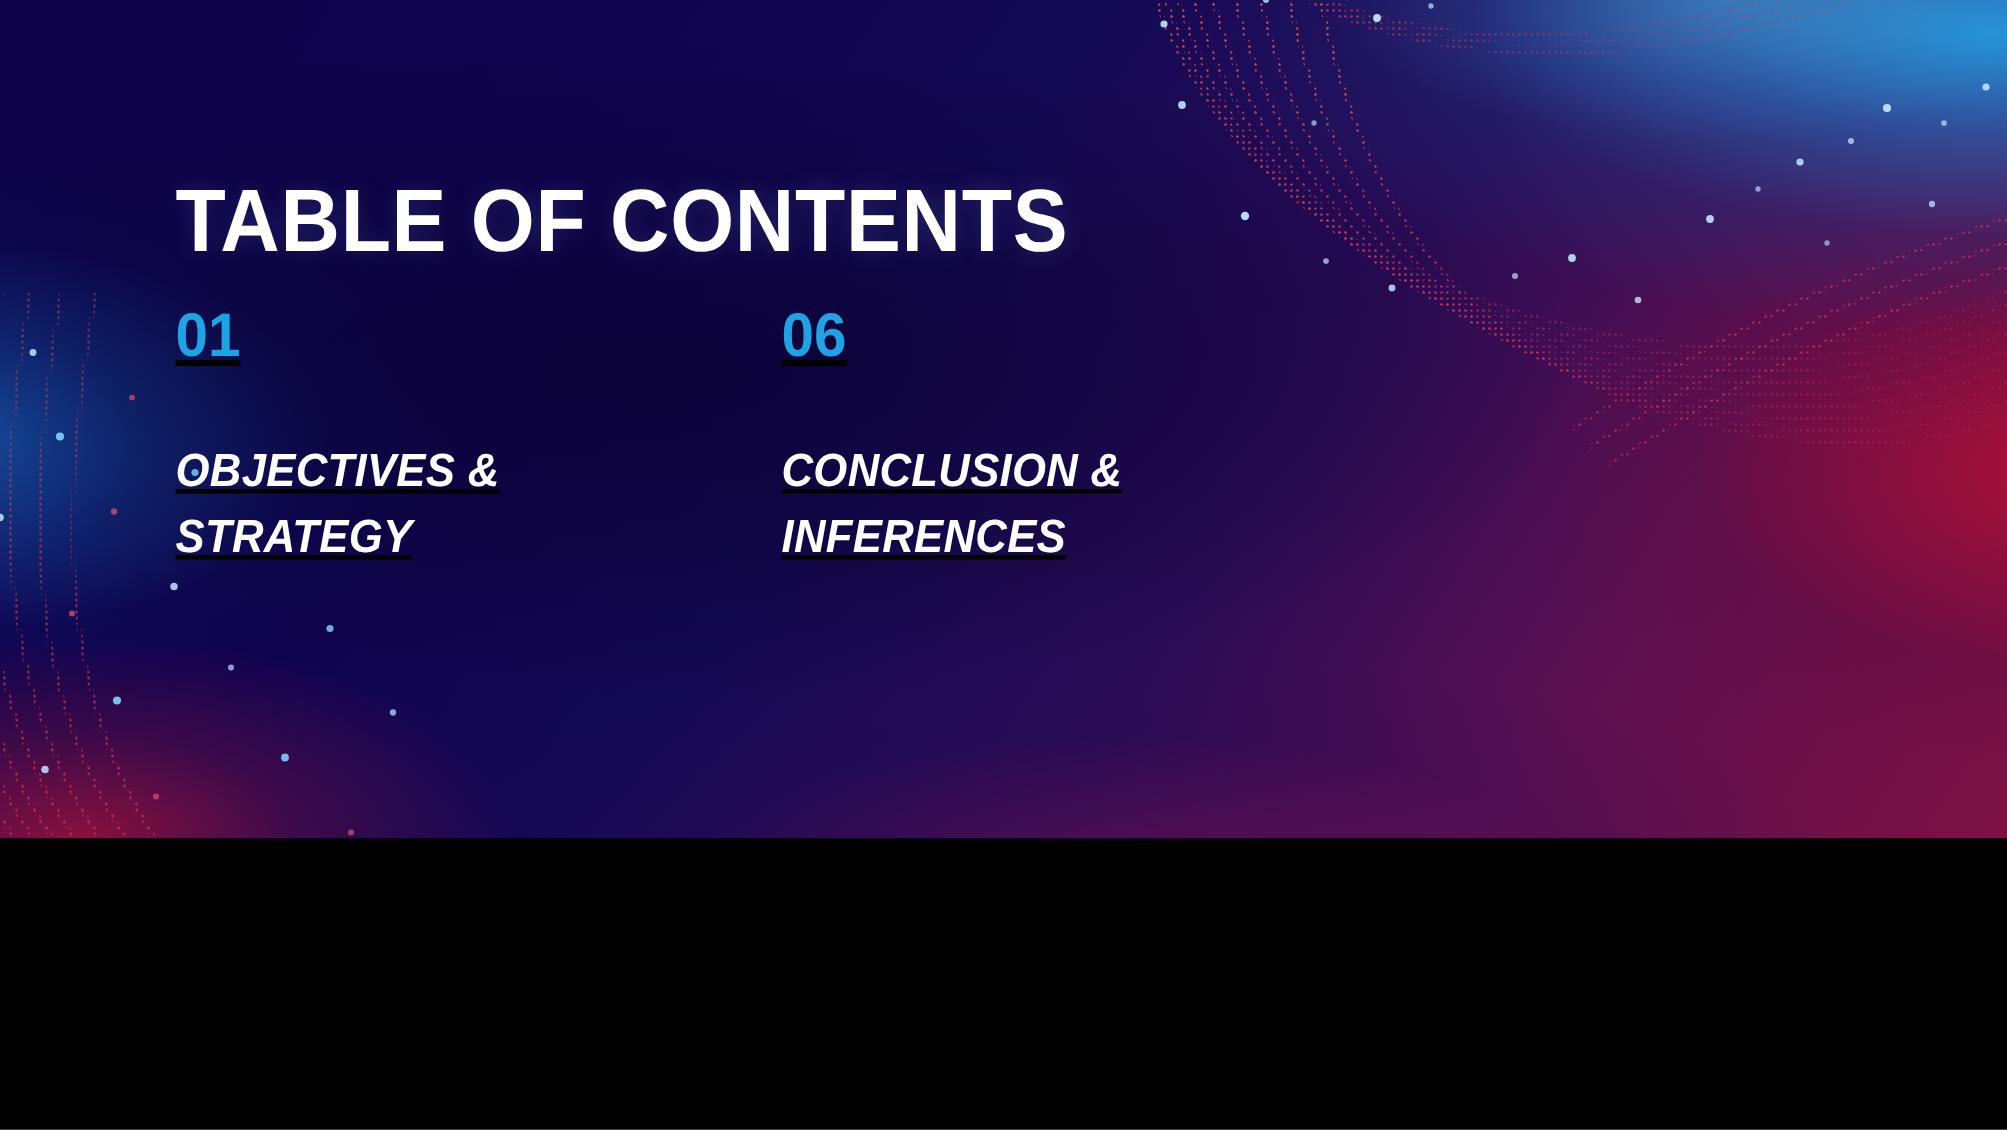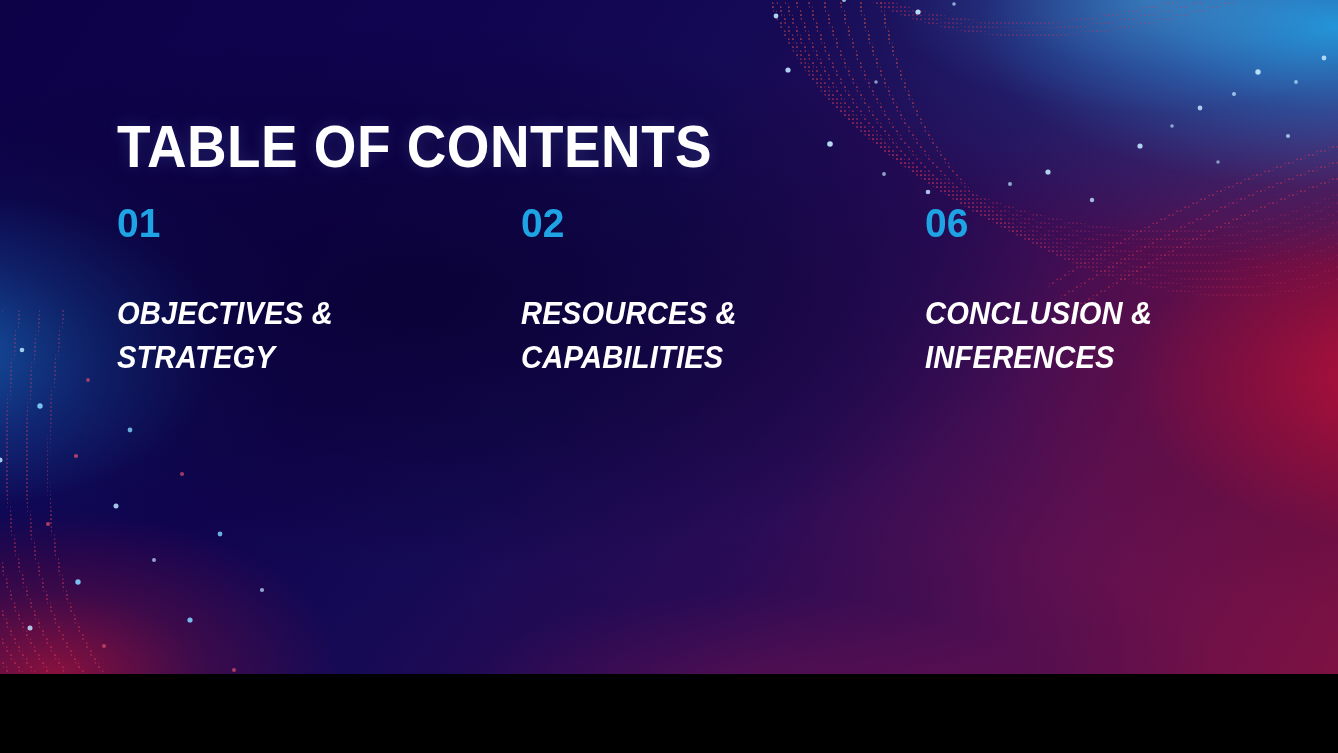--- a/index.html
+++ b/index.html
@@ -5,21 +5,21 @@
 <style>
   html, body {
     margin: 0;
     padding: 0;
     background: #000;
   }
 
   #slide {
     position: relative;
     width: 1338px;
-    height: 674px;
+    height: 559px;
     overflow: hidden;
     background-color: #0c0046;
     font-family: "Liberation Sans", "DejaVu Sans", sans-serif;
     -webkit-font-smoothing: antialiased;
   }
 
   
   .bg-layer {
     position: absolute;
     inset: 0;
@@ -106,20 +106,21 @@
   }
 
   #toc-grid {
     position: absolute;
     left: 117px;
     top: 203px;
     width: 1130px;
     display: grid;
     grid-template-columns: 404px 404px 322px;
     grid-template-rows: 232px auto;
+    text-decoration: underline;
   }
 
   .toc-item {
     position: relative;
   }
 
   .toc-number {
     font-size: 41px;
     line-height: 1.0;
     font-weight: 700;
@@ -266,25 +267,20 @@
     <h1 id="page-title">TABLE OF CONTENTS</h1>
 
     <div id="toc-grid">
 
       <div class="toc-item">
         <div class="toc-number">01</div>
         <div class="toc-label">OBJECTIVES &amp;
 STRATEGY</div>
       </div>
 
-      <div class="toc-item">
-        <div class="toc-number">02</div>
-        <div class="toc-label">RESOURCES &amp;
-CAPABILITIES</div>
-      </div>
 
 
 
 
       <div class="toc-item">
         <div class="toc-number">06</div>
         <div class="toc-label">CONCLUSION &amp;
 INFERENCES</div>
       </div>
 

